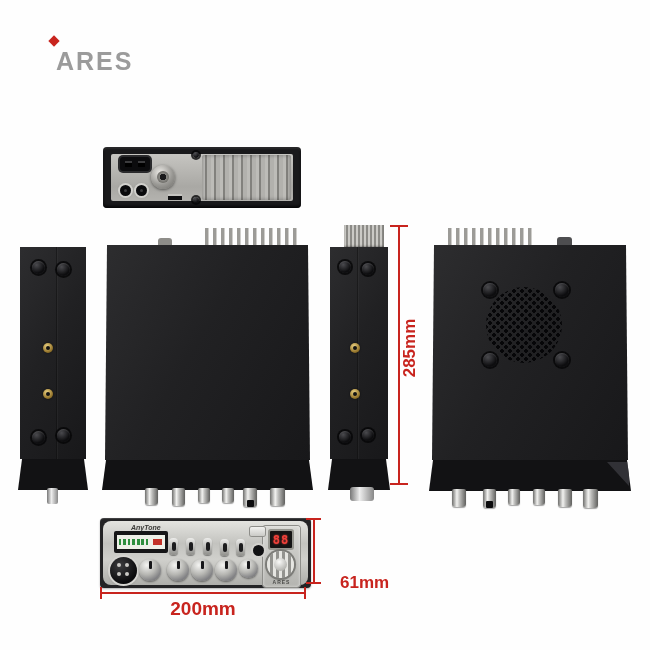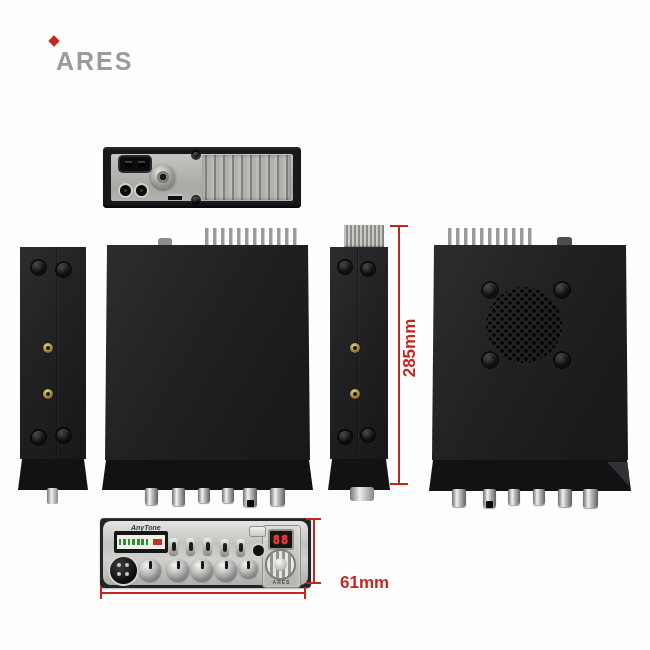--- a/index.html
+++ b/index.html
@@ -320,14 +320,15 @@
   </div>
 
   <div class="abs dim" style="left:306px;top:518px;width:15px;height:2px;"></div>
   <div class="abs dim" style="left:313px;top:519px;width:2px;height:64px;"></div>
   <div class="abs dim" style="left:306px;top:582px;width:15px;height:2px;"></div>
   <div class="abs dim-label" style="left:340px;top:541px;font-size:17px;margin-top:32px;">61mm</div>
 
   <div class="abs dim" style="left:100px;top:587px;width:2px;height:12px;"></div>
   <div class="abs dim" style="left:100px;top:592px;width:206px;height:2px;"></div>
   <div class="abs dim" style="left:304px;top:587px;width:2px;height:12px;"></div>
+  <div class="abs dim-label" style="left:100px;top:598px;width:206px;text-align:center;font-size:19px;">200mm</div>
 
 </div>
 
 </body></html>

